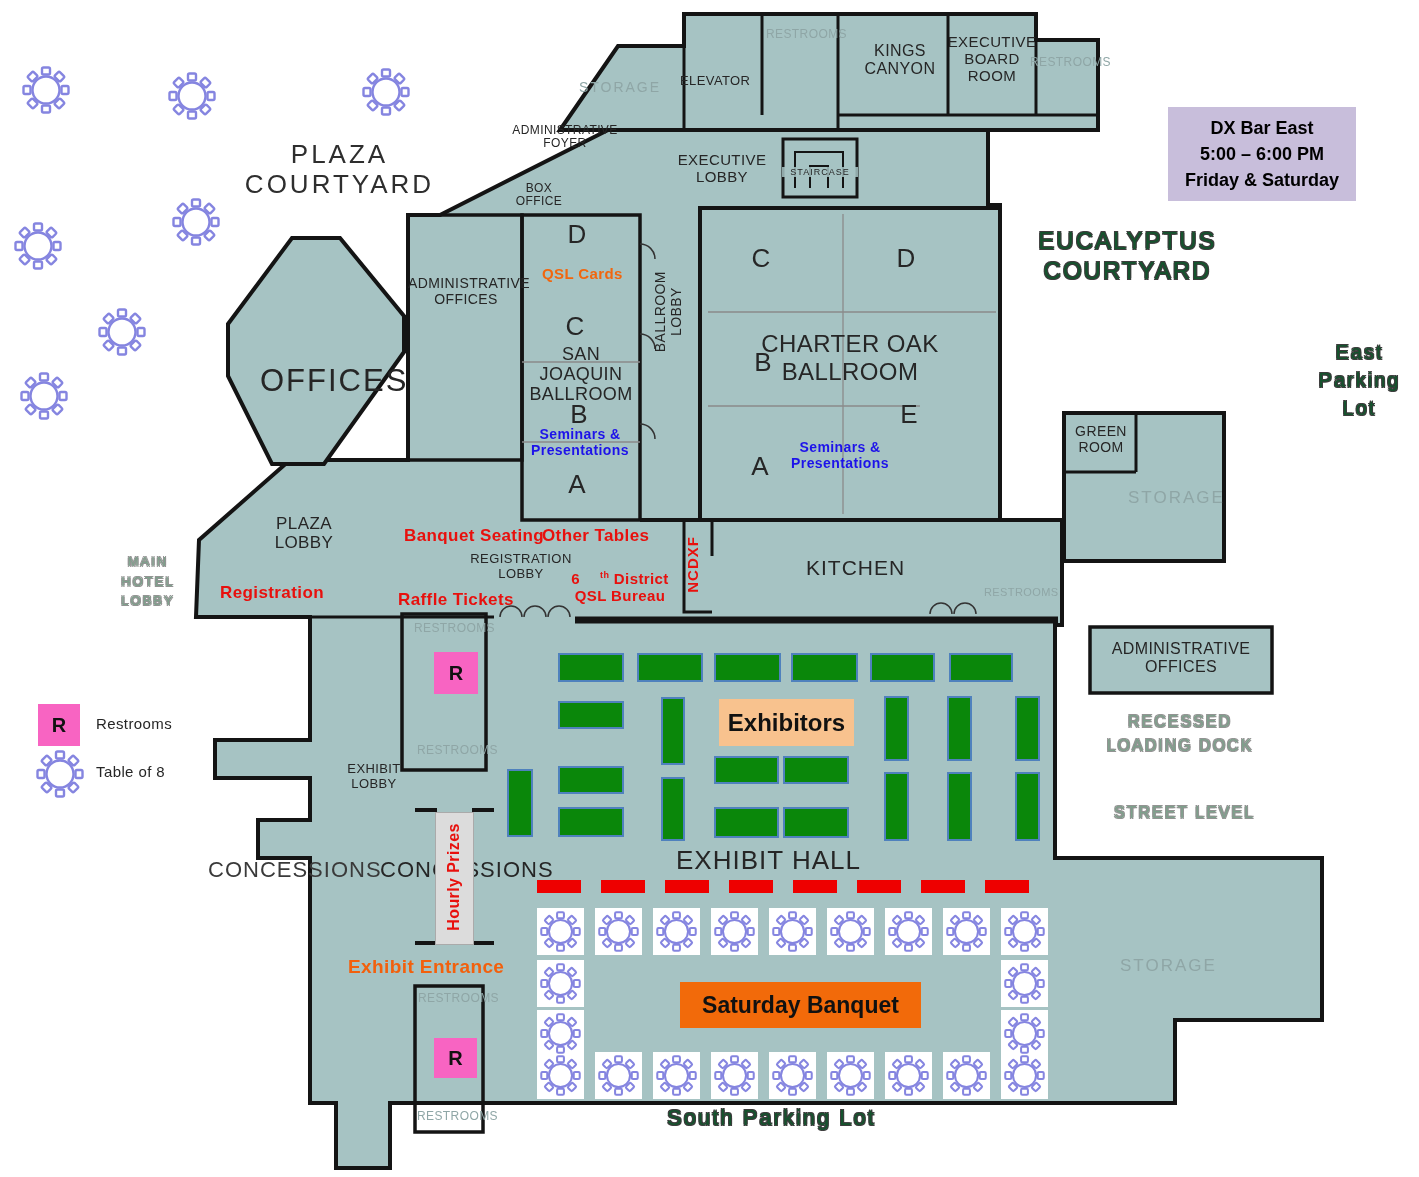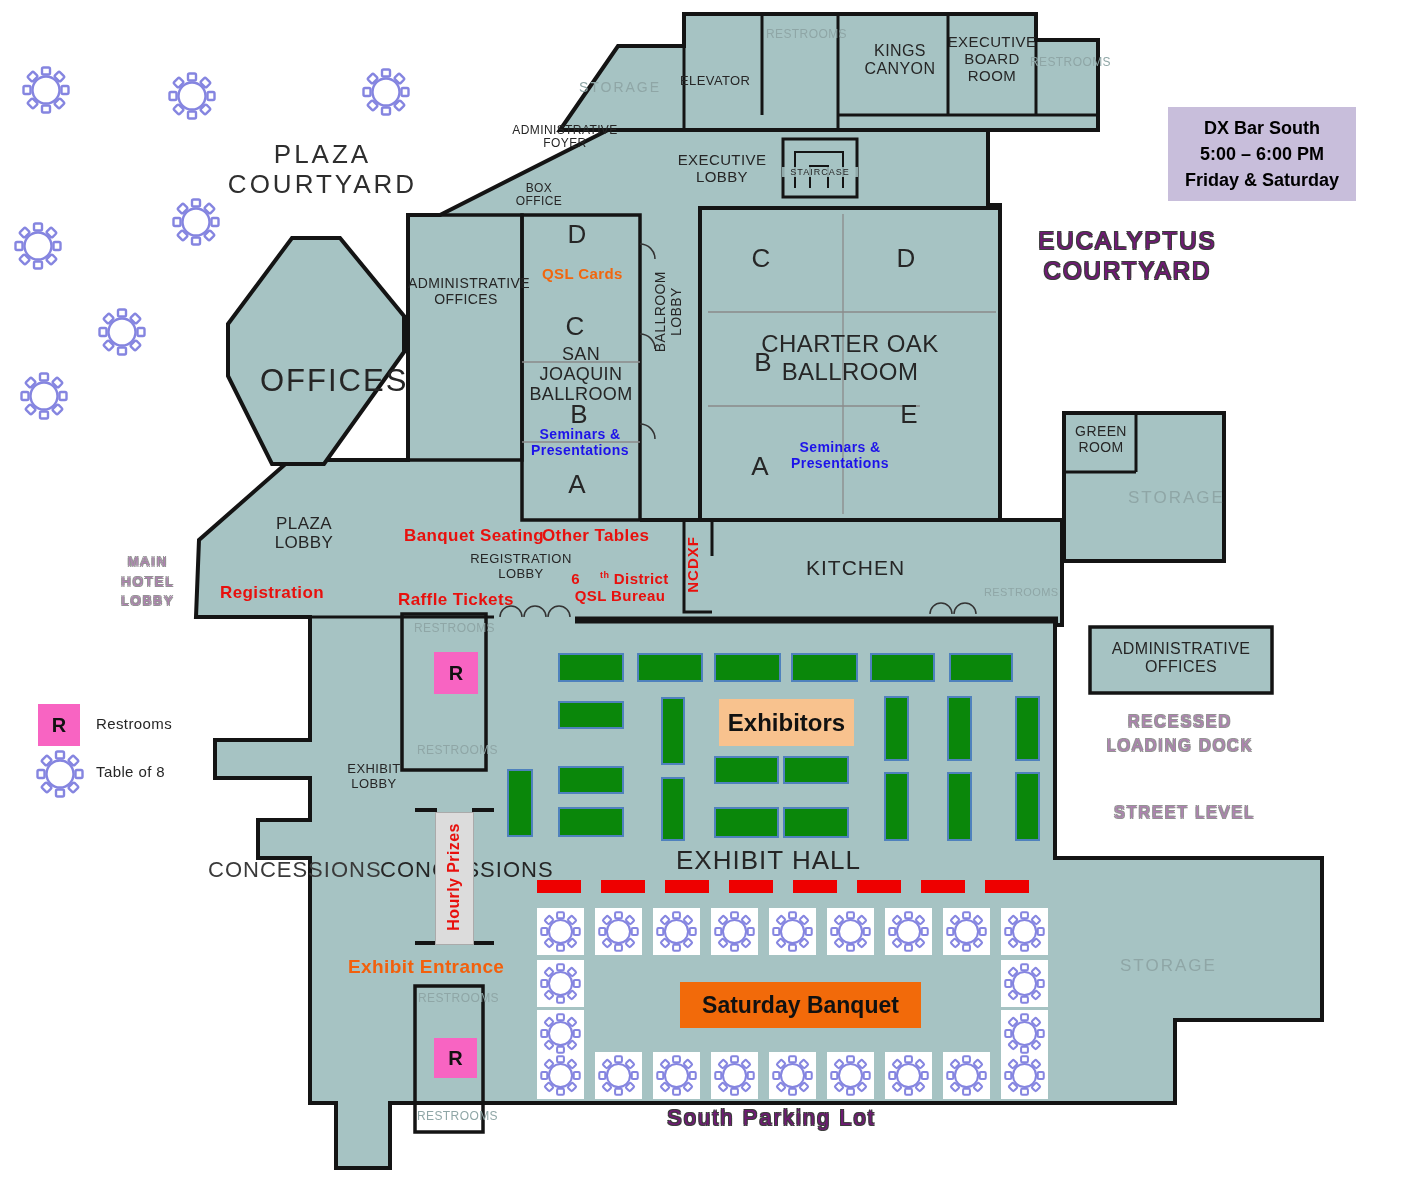--- a/index.html
+++ b/index.html
@@ -5,21 +5,21 @@
   html,body{margin:0;padding:0;background:#fff;}
   #plan{position:relative;width:1419px;height:1177px;background:#fff;overflow:hidden;
         font-family:"Liberation Sans",sans-serif;}
   #walls{position:absolute;left:0;top:0;}
   .lbl{position:absolute;color:#262626;line-height:1.12;letter-spacing:.4px;}
   .c{text-align:center;}
   .gray{color:#8fa6a6;}
   .red{color:#e8100d;font-weight:bold;}
   .blue{color:#1d12ea;font-weight:bold;}
   .org{color:#f2660d;font-weight:bold;}
-  .stencil{color:#701a75;letter-spacing:2px;
+  .stencil{color:#14532d;letter-spacing:2px;
      text-shadow:-1px -1px 0 #3c3c3c,1px -1px 0 #3c3c3c,-1px 1px 0 #3c3c3c,1px 1px 0 #3c3c3c;}
   .faint{opacity:.55;}
   .rot{transform:rotate(-90deg);}
   .rbox{position:absolute;background:#f864c2;color:#111;font-weight:bold;font-size:20px;
         display:flex;align-items:center;justify-content:center;}
   .fillbox{position:absolute;display:flex;align-items:center;justify-content:center;font-weight:bold;color:#111;}
   #dxbox{left:1168px;top:107px;width:188px;height:94px;background:#c8bedb;font-size:18px;
          line-height:1.45;font-weight:bold;text-align:center;position:absolute;
          display:flex;flex-direction:column;justify-content:center;color:#000;}
   #hourly{position:absolute;left:435px;top:812px;width:37px;height:131px;background:#dcdcdc;border:1px solid #aaa;}
@@ -193,32 +193,33 @@
   </svg>
 
   <div class="lbl gray c" style="left:565px;top:80px;width:110px;font-size:14px;letter-spacing:2px;">STORAGE</div>
   <div class="lbl" style="left:680px;top:74px;font-size:13px;">ELEVATOR</div>
   <div class="lbl gray c" style="left:766px;top:28px;width:80px;font-size:12px;">RESTROOMS</div>
   <div class="lbl c" style="left:858px;top:42px;width:84px;font-size:16px;">KINGS CANYON</div>
   <div class="lbl c" style="left:946px;top:34px;width:92px;font-size:15px;">EXECUTIVE BOARD ROOM</div>
   <div class="lbl gray c" style="left:1030px;top:56px;width:72px;font-size:12px;">RESTROOMS</div>
 
   <div id="dxbox">
-    <div>DX Bar South</div>
+    <div>DX Bar East</div>
     <div>5:00 – 6:00 PM</div>
     <div>Friday &amp; Saturday</div>
   </div>
 
   <div class="lbl c" style="left:510px;top:124px;width:110px;font-size:12px;">ADMINISTRATIVE FOYER</div>
   <div class="lbl c" style="left:510px;top:182px;width:58px;font-size:12px;">BOX OFFICE</div>
   <div class="lbl c" style="left:672px;top:152px;width:100px;font-size:15px;">EXECUTIVE LOBBY</div>
   <div class="lbl c" style="left:782px;top:167px;width:76px;font-size:9px;letter-spacing:1px;background:rgba(166,195,195,.85);">STAIRCASE</div>
 
-  <div class="lbl c" style="left:225px;top:140px;width:195px;font-size:26px;letter-spacing:3px;color:#2e2e2e;line-height:1.15;">PLAZA COURTYARD</div>
+  <div class="lbl c" style="left:242px;top:140px;width:195px;font-size:26px;letter-spacing:3px;color:#2e2e2e;line-height:1.15;">PLAZA COURTYARD</div>
   <div class="lbl c stencil" style="left:1035px;top:226px;width:185px;font-size:24px;line-height:1.25;">EUCALYPTUS COURTYARD</div>
+  <div class="lbl c stencil" style="left:1312px;top:338px;width:95px;font-size:20px;line-height:1.4;">East Parking Lot</div>
 
   <div class="lbl c" style="left:408px;top:276px;width:116px;font-size:14px;">ADMINISTRATIVE OFFICES</div>
   <div class="lbl" style="left:260px;top:352px;font-size:31px;letter-spacing:2px;margin-top:12px;">OFFICES</div>
 
   <div class="lbl c" style="left:562px;top:220px;width:30px;font-size:26px;">D</div>
   <div class="lbl org" style="left:542px;top:266px;font-size:15px;">QSL Cards</div>
   <div class="lbl c" style="left:560px;top:312px;width:30px;font-size:26px;">C</div>
   <div class="lbl c" style="left:528px;top:344px;width:106px;font-size:18px;">SAN JOAQUIN BALLROOM</div>
   <div class="lbl c" style="left:564px;top:400px;width:30px;font-size:26px;">B</div>
   <div class="lbl blue c" style="left:522px;top:427px;width:116px;font-size:14px;">Seminars &amp; Presentations</div>

